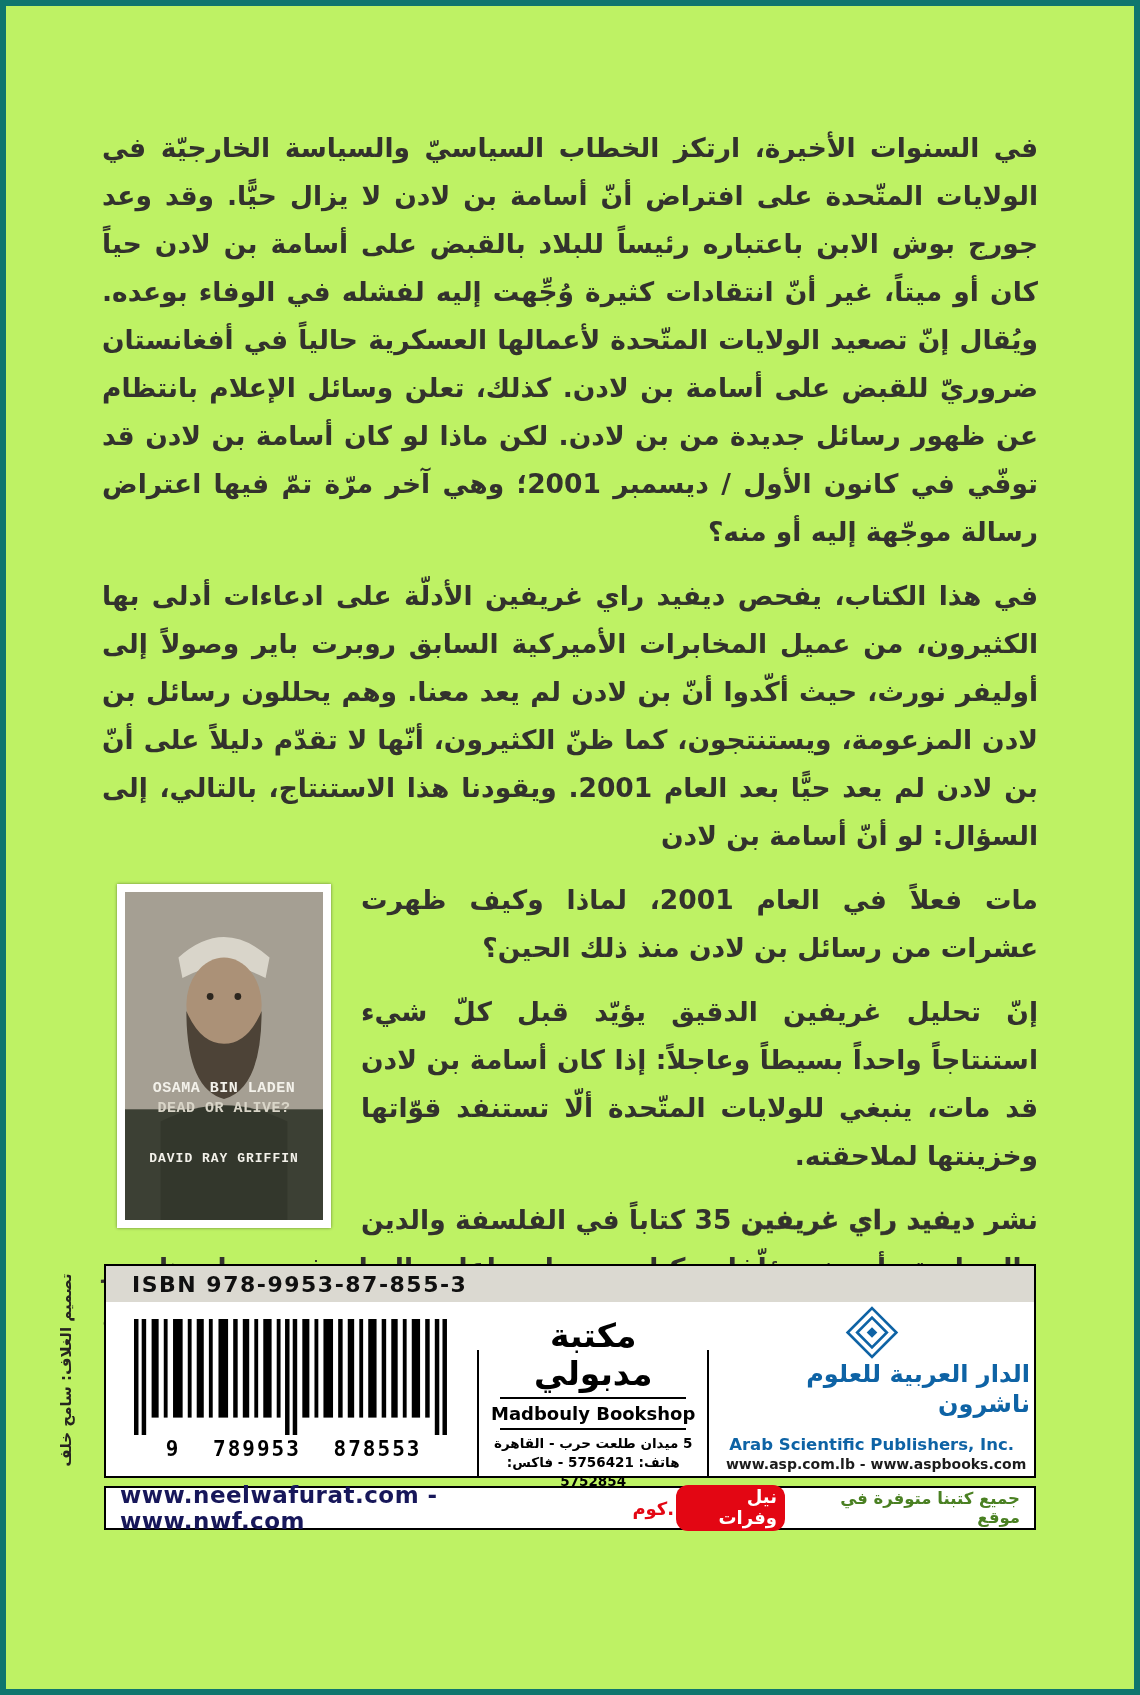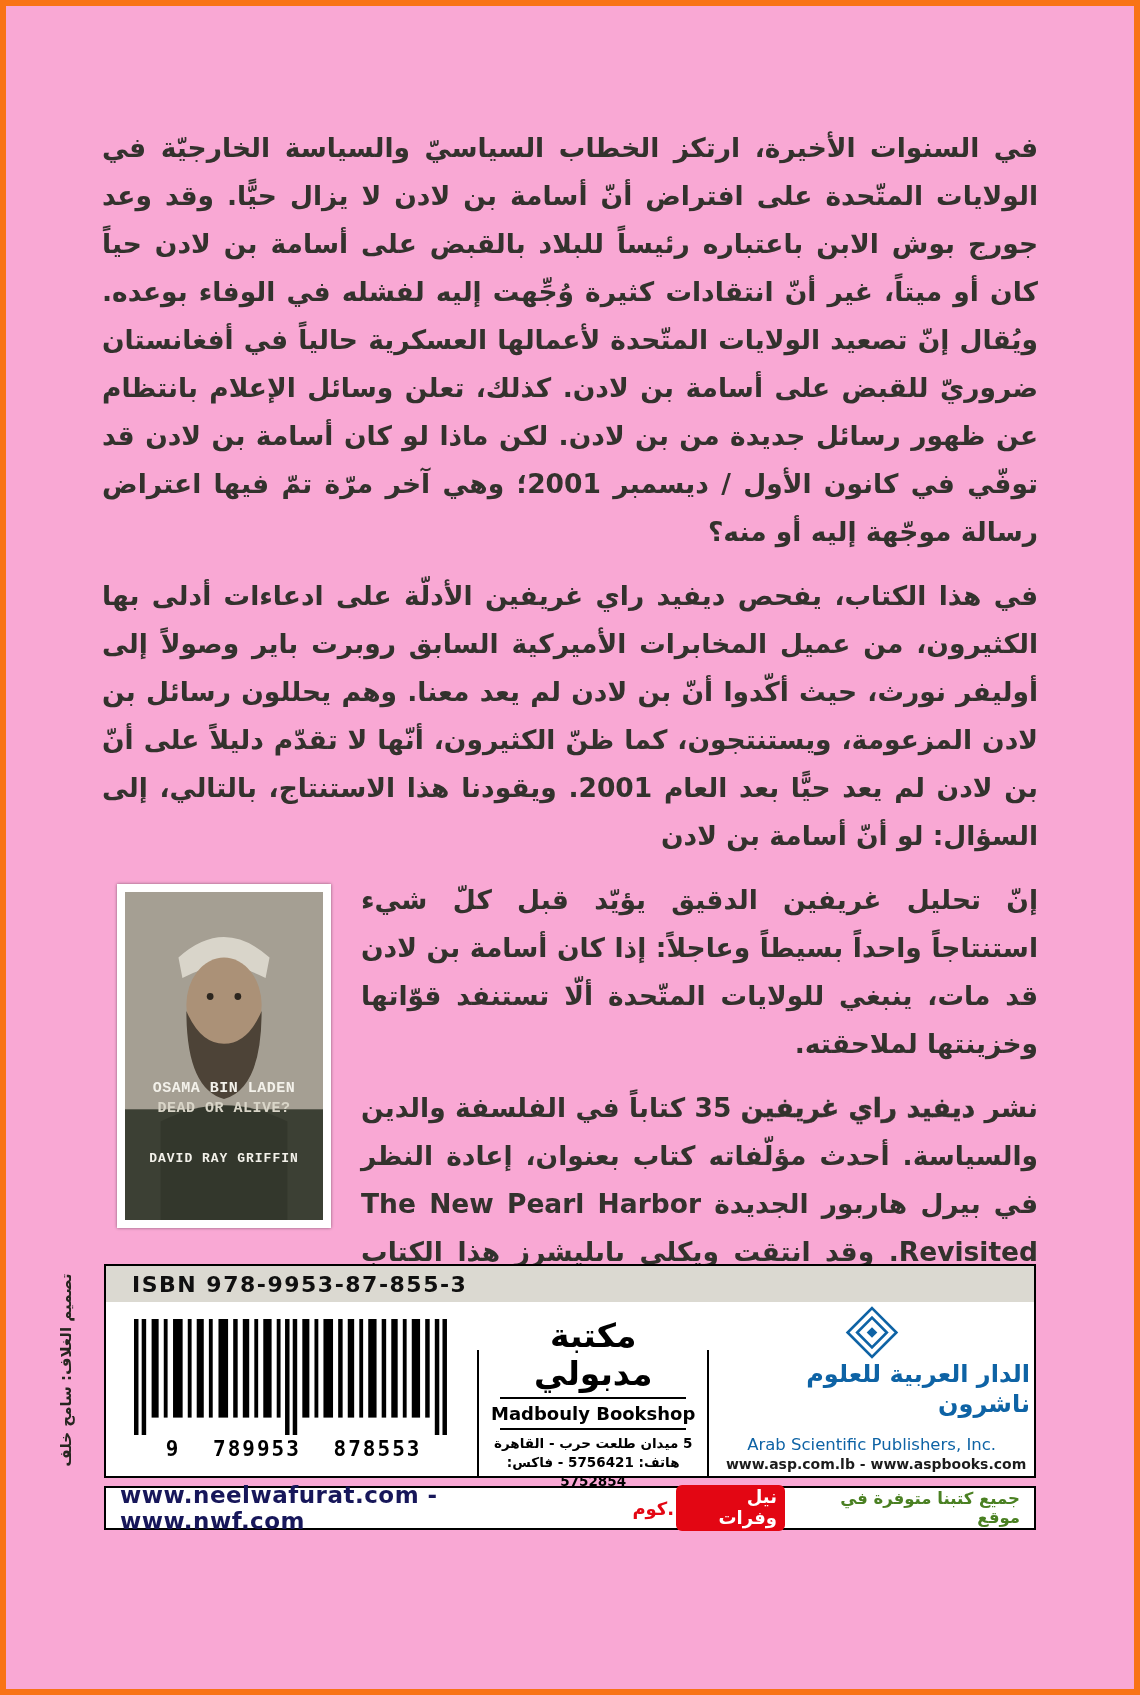--- a/index.html
+++ b/index.html
@@ -1,20 +1,20 @@
 <!DOCTYPE html>
 <html lang="ar"><head>
 <meta charset="utf-8">
 <style>
   html,body{margin:0;padding:0;background:#ffffff;}
   .page{
     position:relative;
     width:1140px;height:1695px;
-    background:#f9a8d4;
-    border:6px solid #f97316;
+    background:#bef264;
+    border:6px solid #0f766e;
     box-sizing:border-box;
     font-family:"DejaVu Sans", sans-serif;
     overflow:hidden;
   }
 
   
   .body-text{
     position:absolute; top:118px; left:96px; right:96px;
     direction:rtl; text-align:justify;
     color:#33322d; font-size:26.5px; line-height:48px; font-weight:bold;
@@ -64,34 +64,34 @@
     flex:0 0 25%;border-left:2px solid #000;border-right:2px solid #000;
     display:flex;flex-direction:column;align-items:center;justify-content:center;
     text-align:center;padding:4px 8px;box-sizing:border-box;color:#000;margin-top:48px;
   }
   .mad-logo{direction:rtl;font-size:33px;font-weight:bold;line-height:38px;}
   .mad-rule{width:88%;border-top:2px solid #000;margin:4px 0;}
   .mad-en{font-size:18px;font-weight:bold;}
   .mad-small{font-size:13.5px;font-weight:bold;direction:rtl;line-height:19px;}
   .col-asp{flex:1;display:flex;flex-direction:column;align-items:center;justify-content:center;padding:4px;box-sizing:border-box;}
   .asp-ar{color:#0e63a5;font-size:24px;font-weight:bold;direction:rtl;line-height:30px;}
-  .asp-en{color:#0e63a5;font-size:16.5px;font-weight:normal;margin-top:16px;}
+  .asp-en{color:#0e63a5;font-size:16.5px;font-weight:bold;margin-top:16px;}
   .asp-web{color:#1c1c1c;font-size:14px;font-weight:bold;margin-top:2px;margin-left:9px;}
 
   
   .site-bar{
     position:absolute;left:98px;right:98px;top:1480px;height:44px;
     background:#ffffff;border:2px solid #000;box-sizing:border-box;
     display:flex;align-items:center;justify-content:space-between;padding:0 14px;gap:8px;
   }
   .site-urls{font-size:23px;font-weight:bold;color:#17175a;letter-spacing:.5px;direction:ltr;}
   .site-right{direction:rtl;display:flex;align-items:center;gap:10px;}
   .tagline{color:#4a8022;font-size:16.5px;font-weight:bold;}
   .neel-logo{display:flex;direction:rtl;align-items:center;gap:2px;}
-  .neel-box{background:#e30613;color:#ffffff;font-weight:bold;font-size:18px;padding:1px 8px 3px;border-radius:6px;}
+  .neel-box{background:#e30613;color:#ffffff;font-weight:bold;font-size:18px;padding:1px 8px 3px;border-radius:12px;}
   .neel-kom{color:#e30613;font-weight:bold;font-size:18px;}
 
   
   .design-credit{
     position:absolute;left:60px;top:1364px;
     transform:translate(-50%,-50%) rotate(-90deg);
     white-space:nowrap;direction:rtl;
     font-size:15px;font-weight:bold;color:#26251f;letter-spacing:.5px;
   }
 </style>
@@ -117,20 +117,21 @@
           <circle cx="57" cy="51" r="1.7" fill="#2c261f"></circle>
         </svg>
         <div class="cover-text">
           <div class="cover-title">OSAMA BIN LADEN</div>
           <div class="cover-subtitle">DEAD OR ALIVE?</div>
           <div class="cover-author">DAVID RAY GRIFFIN</div>
         </div>
       </div>
     </div>
 
+    <p>مات فعلاً في العام 2001، لماذا وكيف ظهرت عشرات من رسائل بن لادن منذ ذلك الحين؟</p>
     <p>إنّ تحليل غريفين الدقيق يؤيّد قبل كلّ شيء استنتاجاً واحداً بسيطاً وعاجلاً: إذا كان أسامة بن لادن قد مات، ينبغي للولايات المتّحدة ألّا تستنفد قوّاتها وخزينتها لملاحقته.</p>
     <p><span>نشر </span><span class="author-strong">ديفيد راي غريفين</span><span> 35 كتاباً في الفلسفة والدين والسياسة. أحدث مؤلّفاته كتاب بعنوان، إعادة النظر في بيرل هاربور الجديدة </span><span class="latin-run">The New Pearl Harbor Revisited</span><span>. وقد انتقت ويكلي بابليشرز هذا الكتاب ليكون اختيار الأسبوع في العام 2008.</span></p>
   </div>
 
   <div class="pub-box">
     <div class="isbn-band">ISBN 978-9953-87-855-3</div>
     <div class="pub-cols">
 
       <div class="col-barcode">
         <svg class="barcode" viewBox="0 0 100 40" preserveAspectRatio="none" width="320" height="116">

